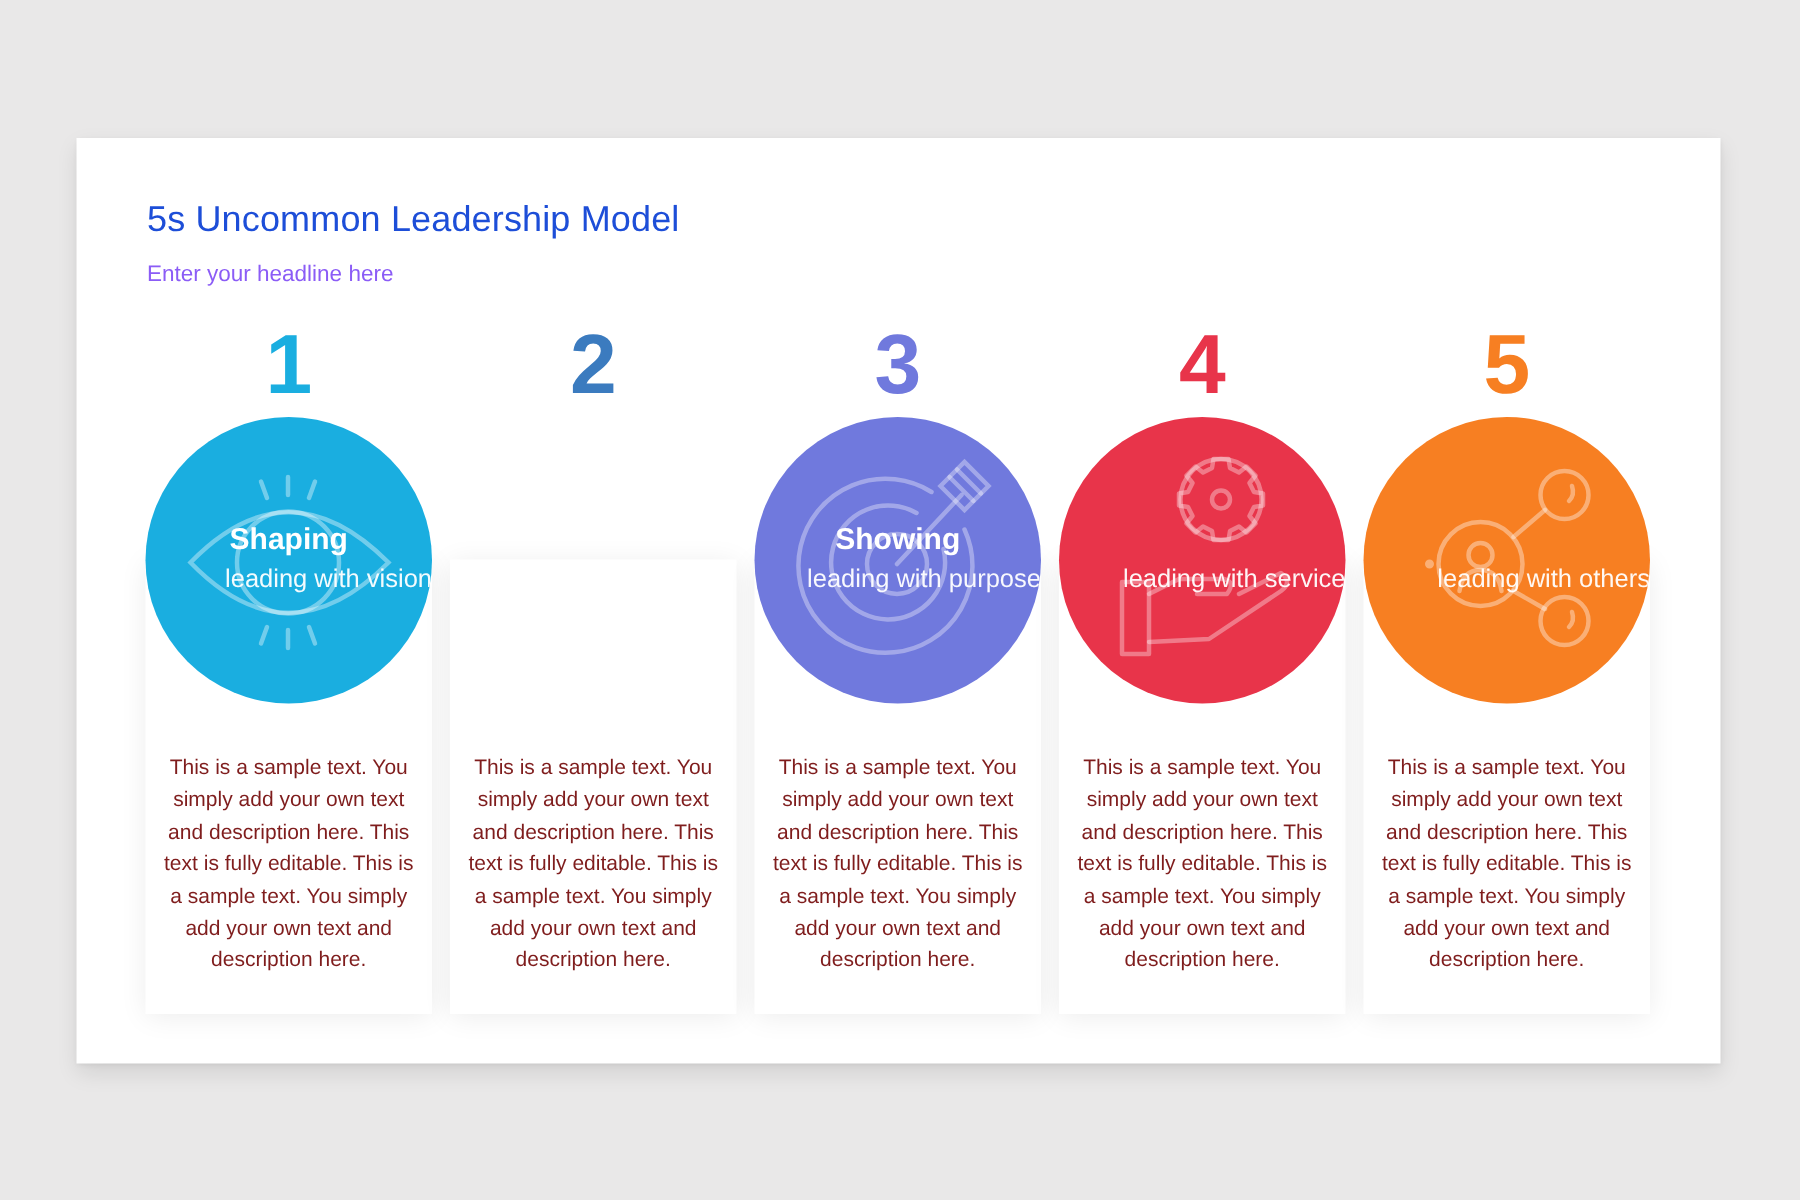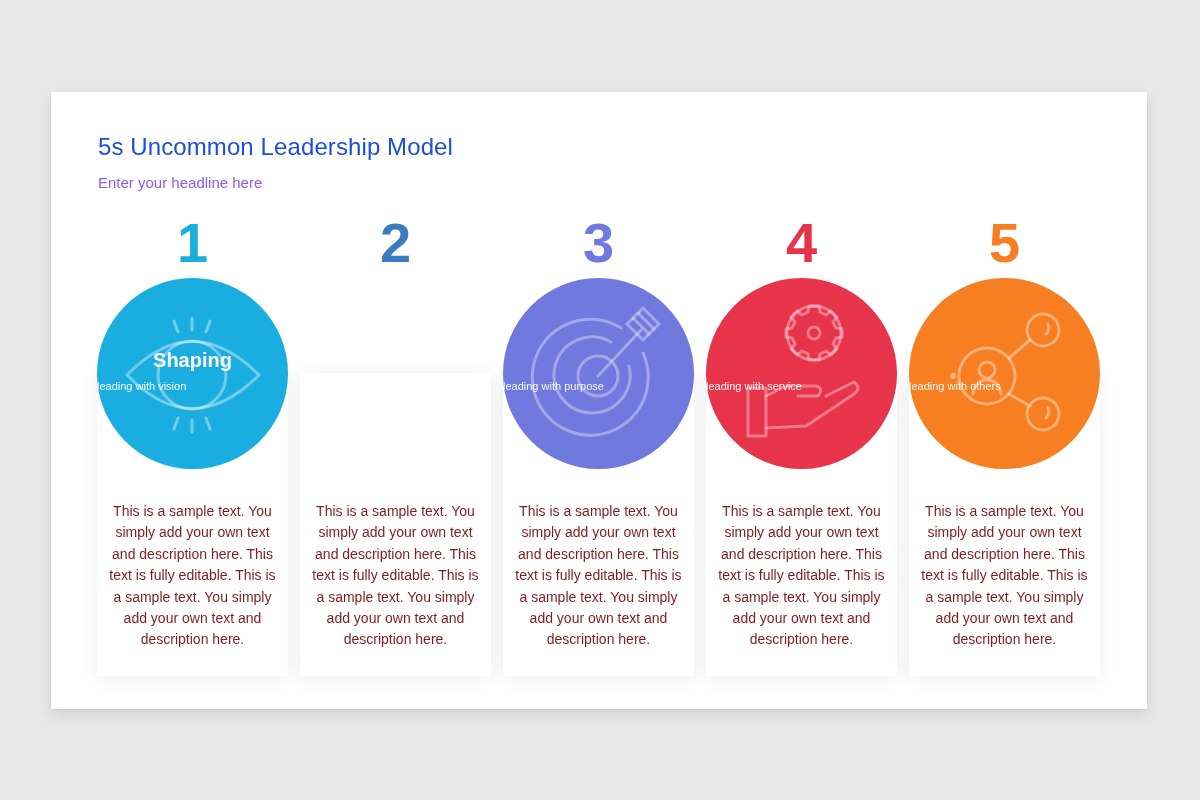--- a/index.html
+++ b/index.html
@@ -74,23 +74,23 @@
       text-align: center;
       color: #ffffff;
       font-size: 20px;
       font-weight: bold;
       line-height: 24px;
     }
     .step .circle .tagline {
       position: absolute;
       left: 0; width: 191px;
       top: 99px;
-      text-align: left;
+      text-align: right;
       color: rgba(255,255,255,0.95);
-      font-size: 11px;
+      font-size: 17px;
       line-height: 18px;
       white-space: nowrap;
     }
     .step .desc {
       position: absolute;
       left: 10px; width: 171px;
       top: 409px;
       text-align: center;
       font-size: 14px;
       line-height: 21.4px;
@@ -136,20 +136,21 @@
     <div class="circle" style="background:#7079dd">
       <svg class="icon" viewBox="0 0 191 191" fill="none" stroke="rgba(255,255,255,0.35)" stroke-width="3" stroke-linecap="round">
         <path d="M140 75 A58 58 0 1 1 118 50"></path>
         <path d="M126 88 A38 38 0 1 1 108 64"></path>
         <circle cx="95" cy="98" r="20"></circle>
         <line x1="95" y1="98" x2="138" y2="52"></line>
         <path d="M124 46 L140 30 L156 46 L140 62 Z"></path>
         <line x1="130" y1="40" x2="146" y2="56"></line>
         <line x1="135" y1="35" x2="151" y2="51"></line>
       </svg>
+      <div class="label">Showing</div>
       <div class="tagline">leading with purpose</div>
     </div>
     <div class="desc">This is a sample text. You simply add your own text and description here. This text is fully editable. This is a sample text. You simply add your own text and description here.</div>
   </div>
 
   <div class="step" style="left:655px">
     <div class="number" style="color:#e8344a">4</div>
     <div class="card"></div>
     <div class="circle" style="background:#e8344a">
       <svg class="icon" viewBox="0 0 191 191" fill="none" stroke="rgba(255,255,255,0.35)" stroke-width="3" stroke-linejoin="round" stroke-linecap="round">

